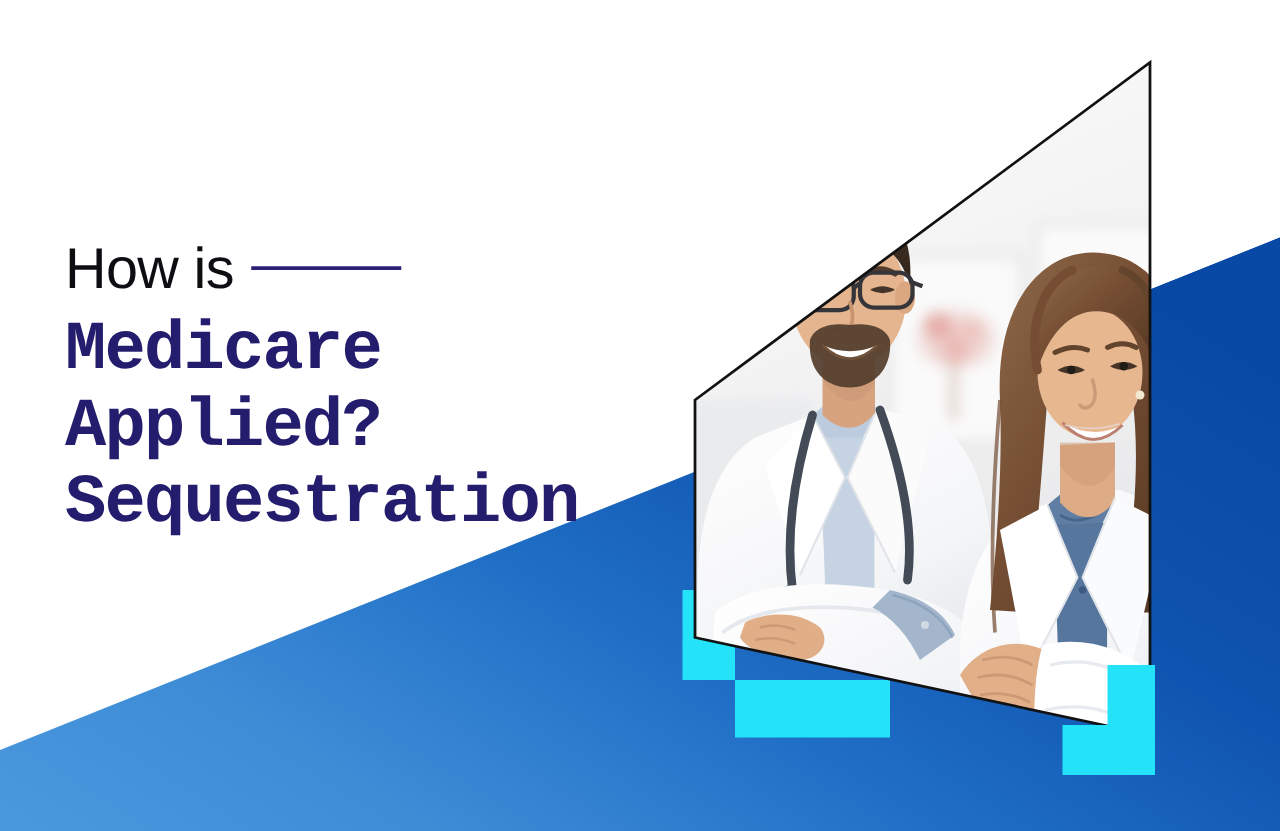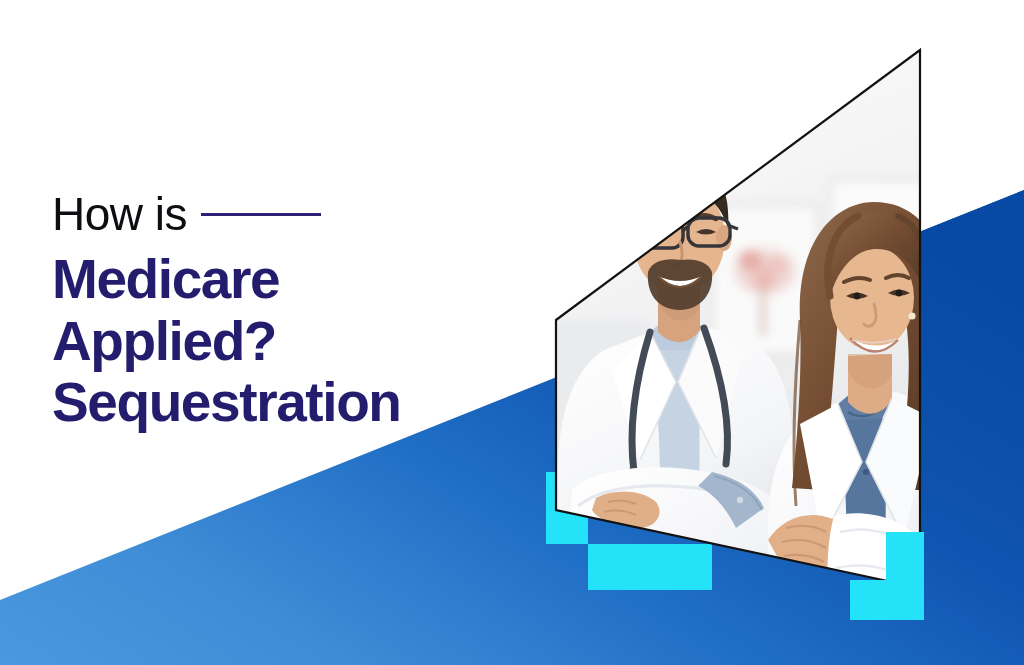--- a/index.html
+++ b/index.html
@@ -56,20 +56,21 @@
     background: #2a2175;
     flex: 0 0 auto;
   }
   .title {
     margin-top: 6px;
     font-size: 55px;
     font-weight: 800;
     color: #241d6d;
     line-height: 1.12;
     letter-spacing: -1.4px;
+    font-family: Liberation Mono, monospace;
   }
   .title-line { display: block; white-space: nowrap; }
 
   
   .photo-stage {
     position: absolute;
     left: 500px;
     top: 20px;
     width: 524px;
     height: 645px;

